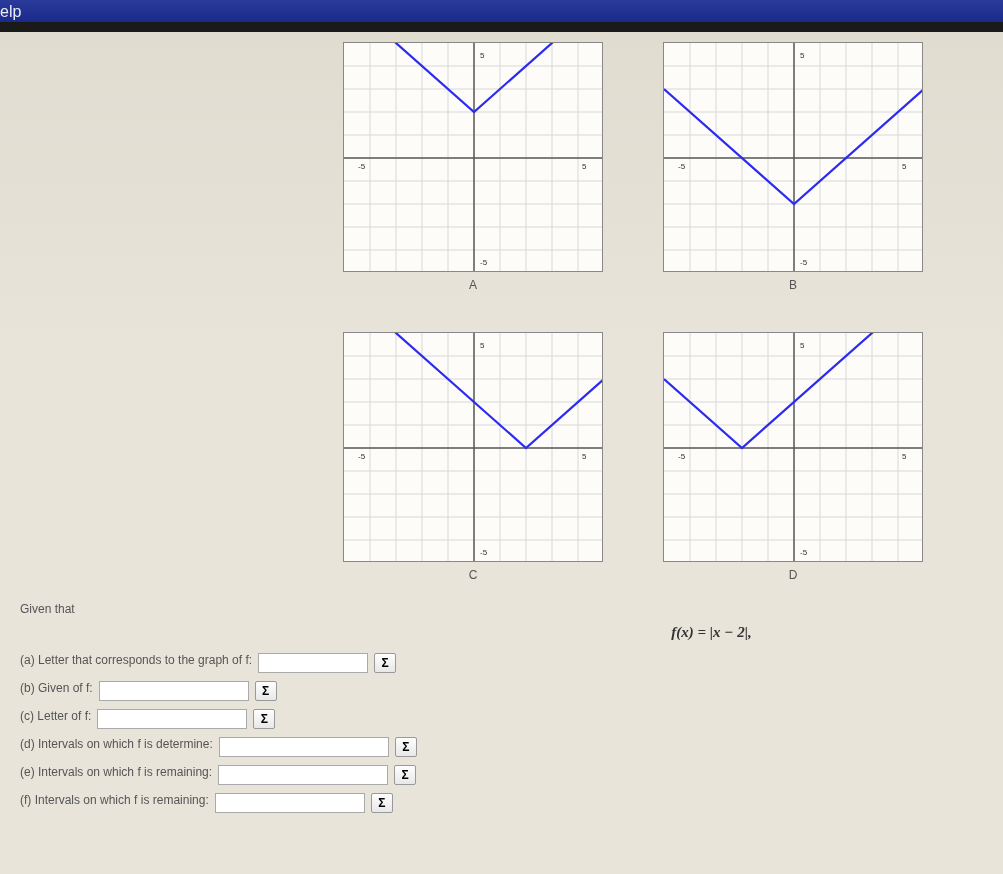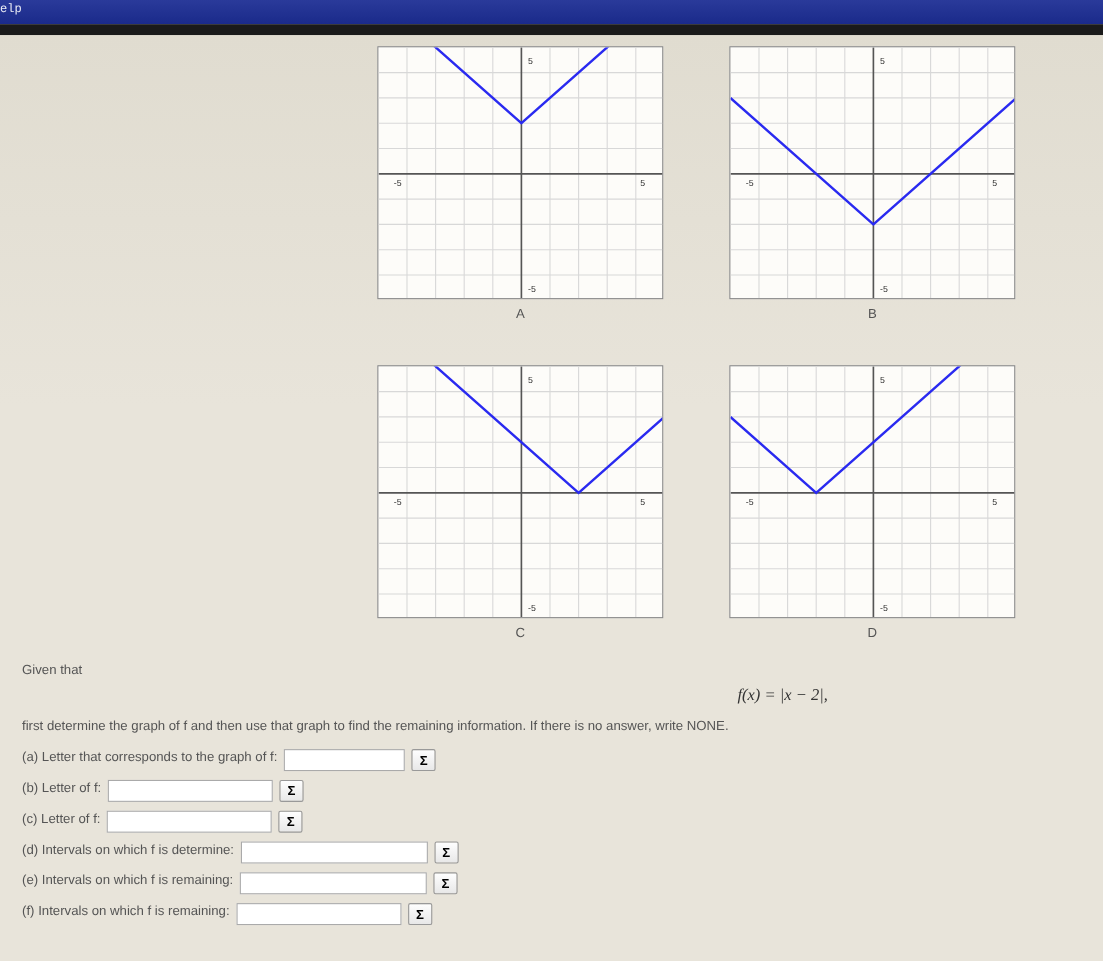--- a/index.html
+++ b/index.html
@@ -7,23 +7,22 @@
     margin: 0;
     font-family: Arial, sans-serif;
     font-size: 12px;
     color: #444;
     background: #e8e4da;
   }
   .top-bar {
     height: 22px;
     background: linear-gradient(#2a3a9a, #1a2a8a);
     color: #fff;
-    font-size: 11px;
+    font-size: 16px;
     padding: 3px 0 0 0;
-    font-family: Liberation Mono, monospace;
   }
   .top-bar span { opacity: .9; }
   .band {
     height: 10px;
     background: #1a1a1a;
   }
   .page {
     padding: 10px 20px 30px 20px;
     background: linear-gradient(#e0dcd0, #e8e4da 40%);
   }
@@ -54,20 +53,21 @@
   .q-text { margin-top: 20px; }
   .given { margin: 18px 0 8px 0; color: #555; }
   .eqn {
     text-align: center;
     font-family: "Times New Roman", serif;
     font-style: italic;
     font-size: 15px;
     color: #333;
     margin: 6px 0 12px 0;
     padding-left: 420px;
+    font-weight: bold;
   }
   .instr { margin: 8px 0 14px 0; color: #555; }
   .parts { display: flex; flex-direction: column; gap: 8px; }
   .part {
     display: flex;
     align-items: flex-start;
     gap: 6px;
     color: #555;
   }
   .part label { white-space: nowrap; }
@@ -242,32 +242,31 @@
         </div>
         <div class="chart-label">D</div>
       </div>
 
     </div>
   </div>
 
   <div class="q-text">
     <div class="given">Given that</div>
     <div class="eqn">f(x) = |x − 2|,</div>
-    <div class="instr">first determine the graph of f and then use that graph to find the remaining information. If there is no answer, write NONE.</div>
 
     <div class="parts">
 
       <div class="part w-a">
         <label>(a) Letter that corresponds to the graph of f:</label>
         <input class="ans" style="">
         <button class="sigma-btn">Σ</button>
       </div>
 
       <div class="part w-b">
-        <label>(b) Letter of f:</label>
+        <label>(b) Given of f:</label>
         <input class="ans" style="">
         <button class="sigma-btn">Σ</button>
       </div>
 
       <div class="part w-c">
         <label>(c) Letter of f:</label>
         <input class="ans" style="">
         <button class="sigma-btn">Σ</button>
       </div>
 

